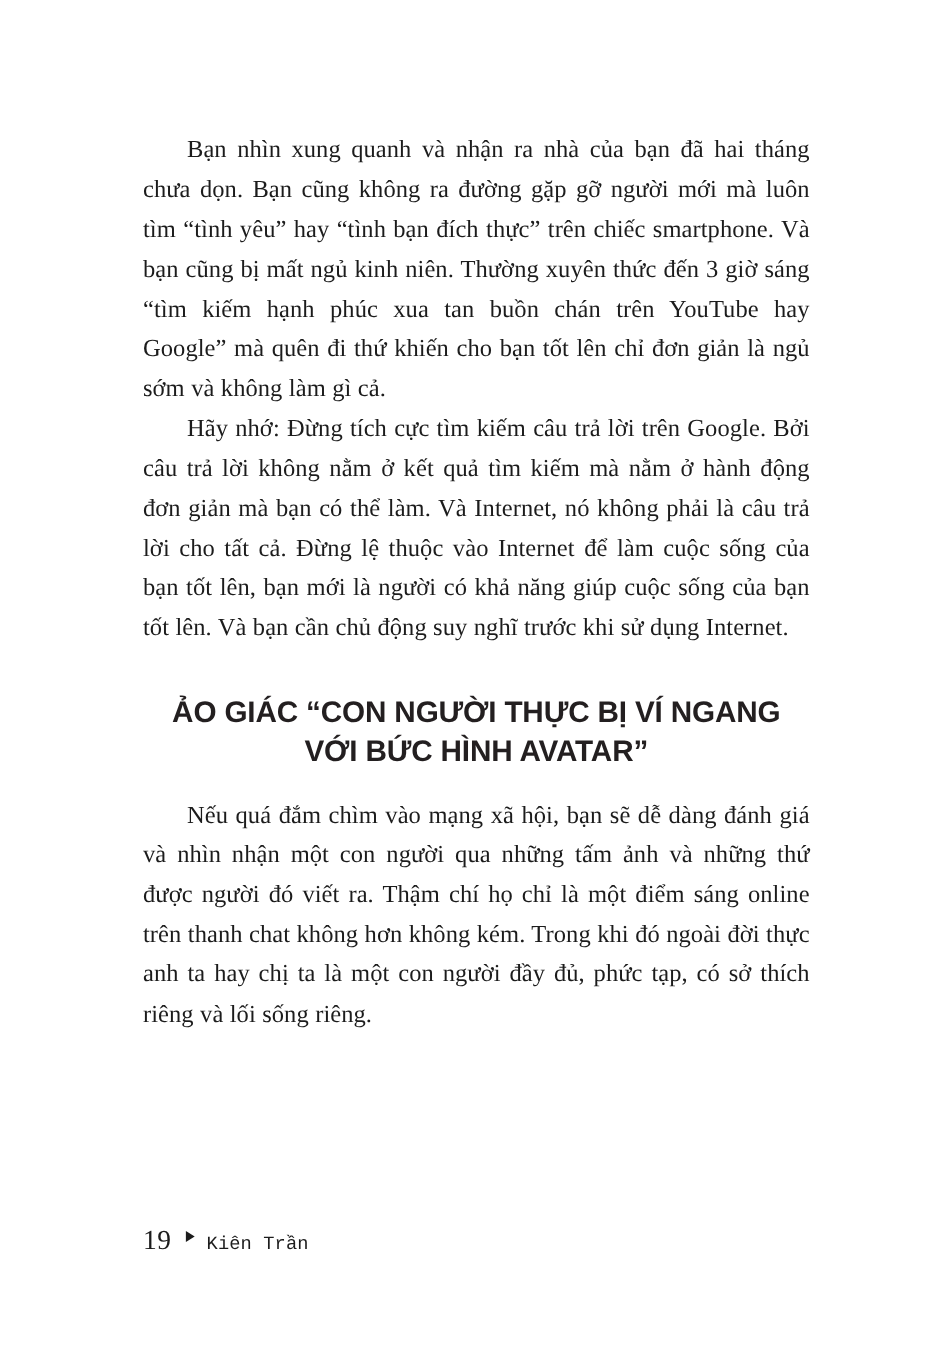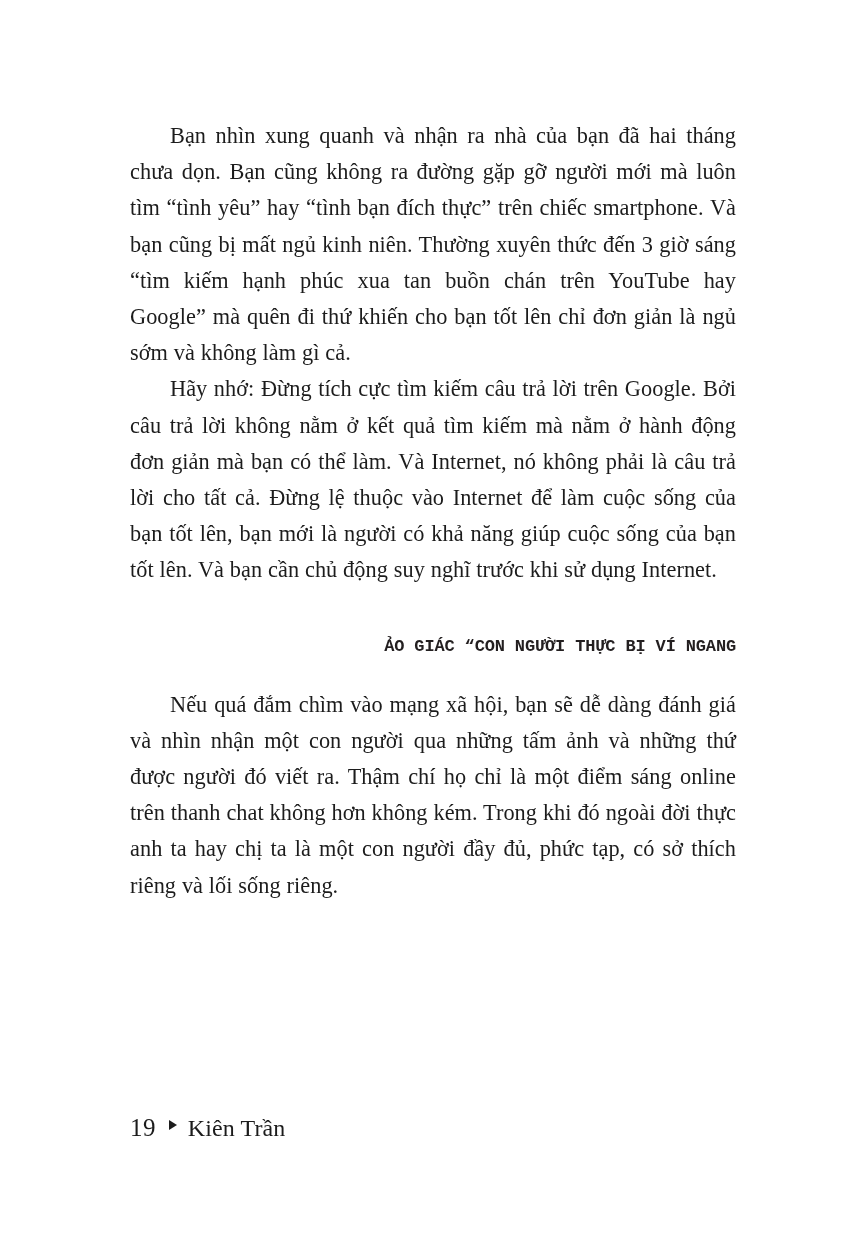--- a/index.html
+++ b/index.html
@@ -38,27 +38,27 @@
     text-indent: 40px;
     color: #1c1c1c;
     font-family: "Liberation Serif", "DejaVu Serif", serif;
     -webkit-font-smoothing: antialiased;
     letter-spacing: 0.05px;
     word-spacing: 0.2px;
   }
 
   h2.section-heading {
     margin: 0;
-    font-family: Liberation Mono, monospace;
+    font-family: Liberation Sans, sans-serif;
     font-weight: bold;
-    font-size: 17px;
+    font-size: 27px;
     line-height: 36px;
     letter-spacing: -0.15px;
     color: #231f20;
-    text-align: right;
+    text-align: center;
     text-indent: 0;
     text-transform: none;
   }
 
   .heading-block {
     margin-top: 40px;
     margin-bottom: 22px;
   }
 
   .heading-line {
@@ -89,39 +89,41 @@
     height: 0;
     margin: 0 11px 0 13px;
     border-left: 8px solid #1c1c1c;
     border-top: 5.5px solid transparent;
     border-bottom: 5.5px solid transparent;
     position: relative;
     top: -6px;
   }
 
   .footer .author {
-    font-size: 24px;
+    font-size: 17px;
     line-height: 1;
     letter-spacing: 0.1px;
+    font-family: Liberation Mono, monospace;
   }
 </style>
 </head>
 <body>
 
 <div class="page">
 
   <div class="text-column">
 
     <p class="body-par">Bạn nhìn xung quanh và nhận ra nhà của bạn đã hai tháng chưa dọn. Bạn cũng không ra đường gặp gỡ người mới mà luôn tìm “tình yêu” hay “tình bạn đích thực” trên chiếc smartphone. Và bạn cũng bị mất ngủ kinh niên. Thường xuyên thức đến 3 giờ sáng “tìm kiếm hạnh phúc xua tan buồn chán trên YouTube hay Google” mà quên đi thứ khiến cho bạn tốt lên chỉ đơn giản là ngủ sớm và không làm gì cả.</p>
 
     <p class="body-par">Hãy nhớ: Đừng tích cực tìm kiếm câu trả lời trên Google. Bởi câu trả lời không nằm ở kết quả tìm kiếm mà nằm ở hành động đơn giản mà bạn có thể làm. Và Internet, nó không phải là câu trả lời cho tất cả. Đừng lệ thuộc vào Internet để làm cuộc sống của bạn tốt lên, bạn mới là người có khả năng giúp cuộc sống của bạn tốt lên. Và bạn cần chủ động suy nghĩ trước khi sử dụng Internet.</p>
 
     <div class="heading-block">
       <h2 class="section-heading">
         <span class="heading-line">ẢO GIÁC “CON NGƯỜI THỰC BỊ VÍ NGANG</span>
+        <span class="heading-line">VỚI BỨC HÌNH AVATAR”</span>
       </h2>
     </div>
 
     <p class="body-par">Nếu quá đắm chìm vào mạng xã hội, bạn sẽ dễ dàng đánh giá và nhìn nhận một con người qua những tấm ảnh và những thứ được người đó viết ra. Thậm chí họ chỉ là một điểm sáng online trên thanh chat không hơn không kém. Trong khi đó ngoài đời thực anh ta hay chị ta là một con người đầy đủ, phức tạp, có sở thích riêng và lối sống riêng.</p>
 
 
   </div>
 
   <div class="footer">
     <span class="page-number">19</span>

